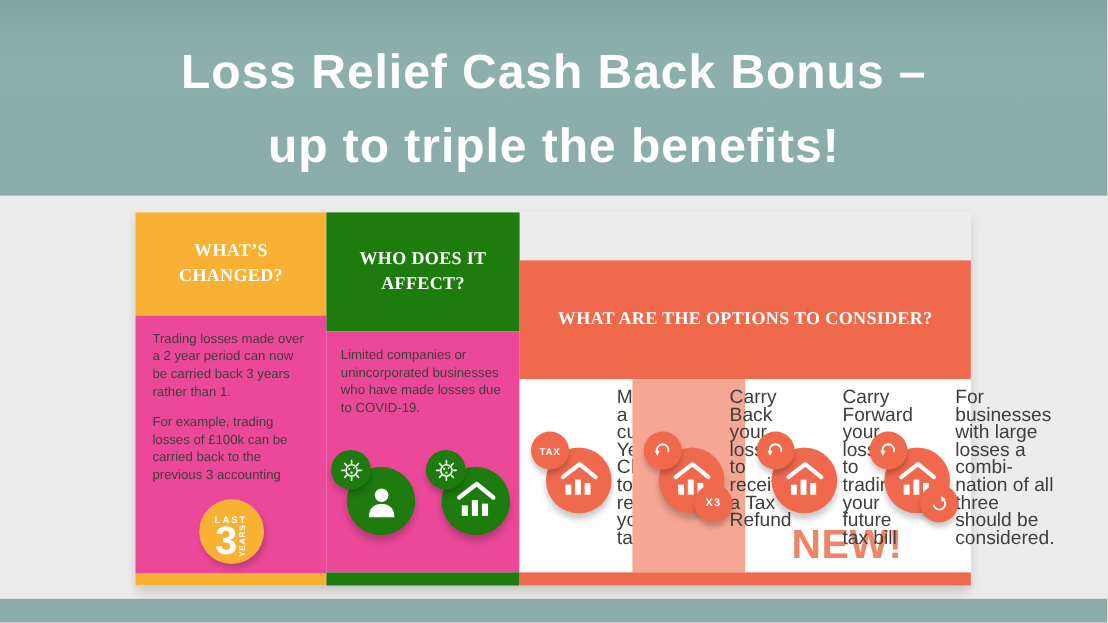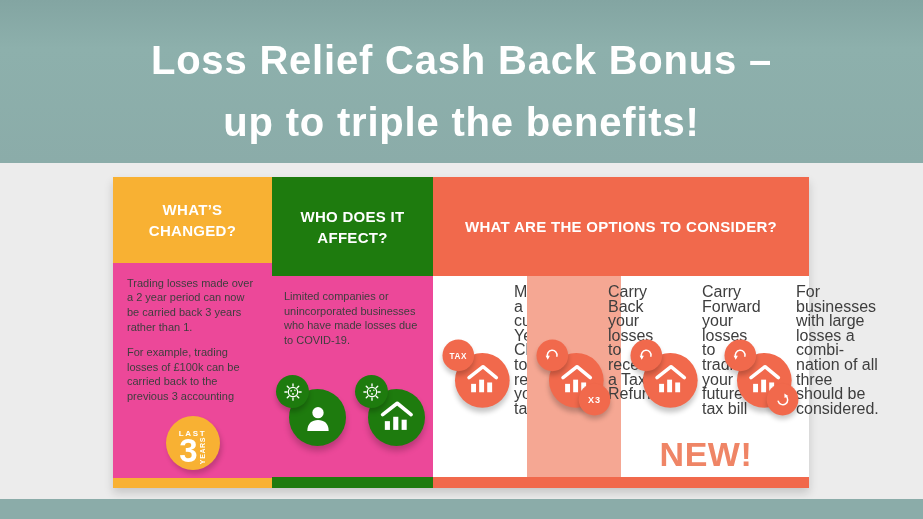--- a/index.html
+++ b/index.html
@@ -17,23 +17,23 @@
         background:linear-gradient(180deg,#83a5a2 0%,#8db0ac 30%,var(--teal) 100%);
         display:flex;flex-direction:column;align-items:center;padding-top:29px;}
   .hero-line{color:#ffffff;font-weight:bold;font-size:40px;line-height:62px;letter-spacing:0.8px;text-align:center;}
 
   
   .card{position:absolute;left:113px;top:177px;width:696px;height:311px;display:flex;
         box-shadow:0 5px 9px rgba(0,0,0,0.16);}
   .col{display:flex;flex-direction:column;}
   .col-changed{width:159px;}
   .col-affect{width:161px;}
-  .col-options{width:376px;}
+  .col-options{width:376px;margin-top:40px;}
   .col-head{height:99px;display:flex;align-items:center;justify-content:center;text-align:center;
-            color:#fff;font-weight:bold;font-size:15px;line-height:21px;letter-spacing:0.3px;padding:0 8px;}
+            color:#fff;font-weight:bold;font-size:15px;line-height:21px;letter-spacing:0.3px;padding:0 8px;font-family:Liberation Serif, serif;}
   .head-yellow{background:var(--yellow);}
   .head-green{background:var(--green);}
   .head-orange{background:var(--orange);}
   .col-body{flex:1;background:#ec4899;display:flex;flex-direction:column;}
   .col-foot{height:11px;}
   .foot-yellow{background:var(--yellow);}
   .foot-green{background:var(--green);}
   .foot-orange{background:var(--orange);}
 
   .body-pad{padding:13px 14px 8px;}

